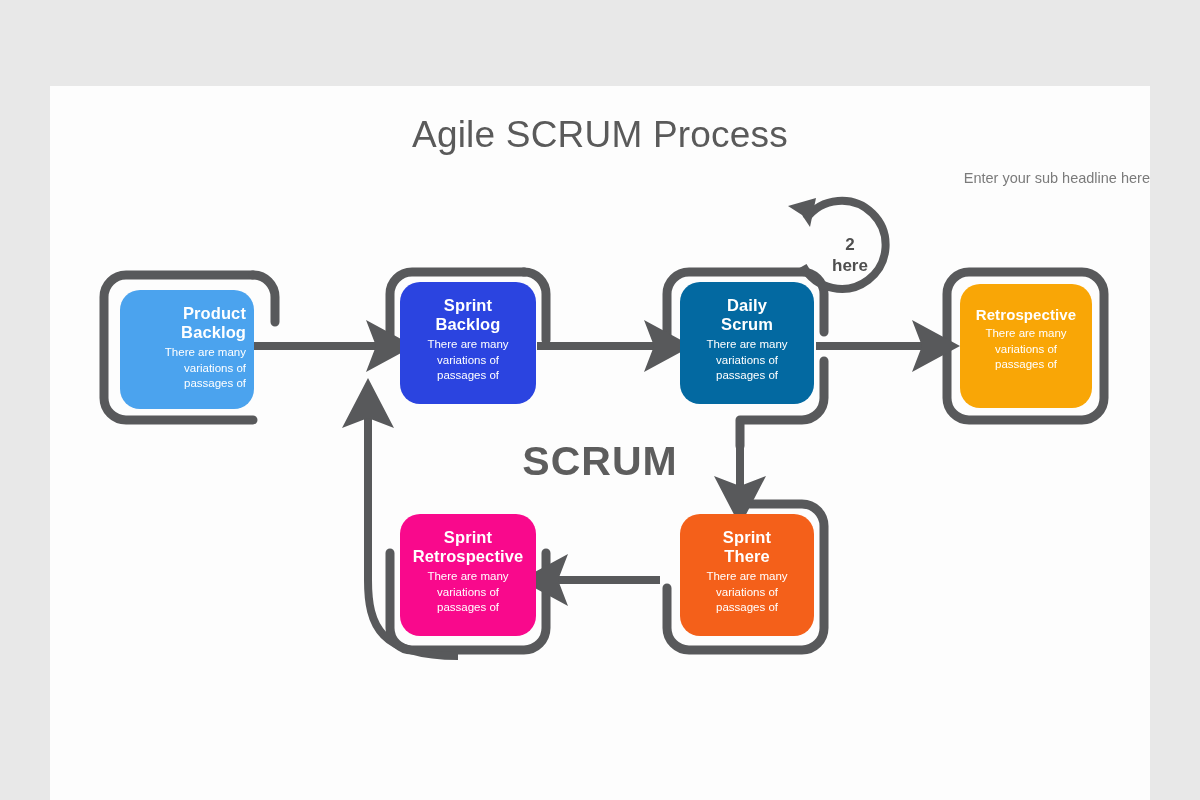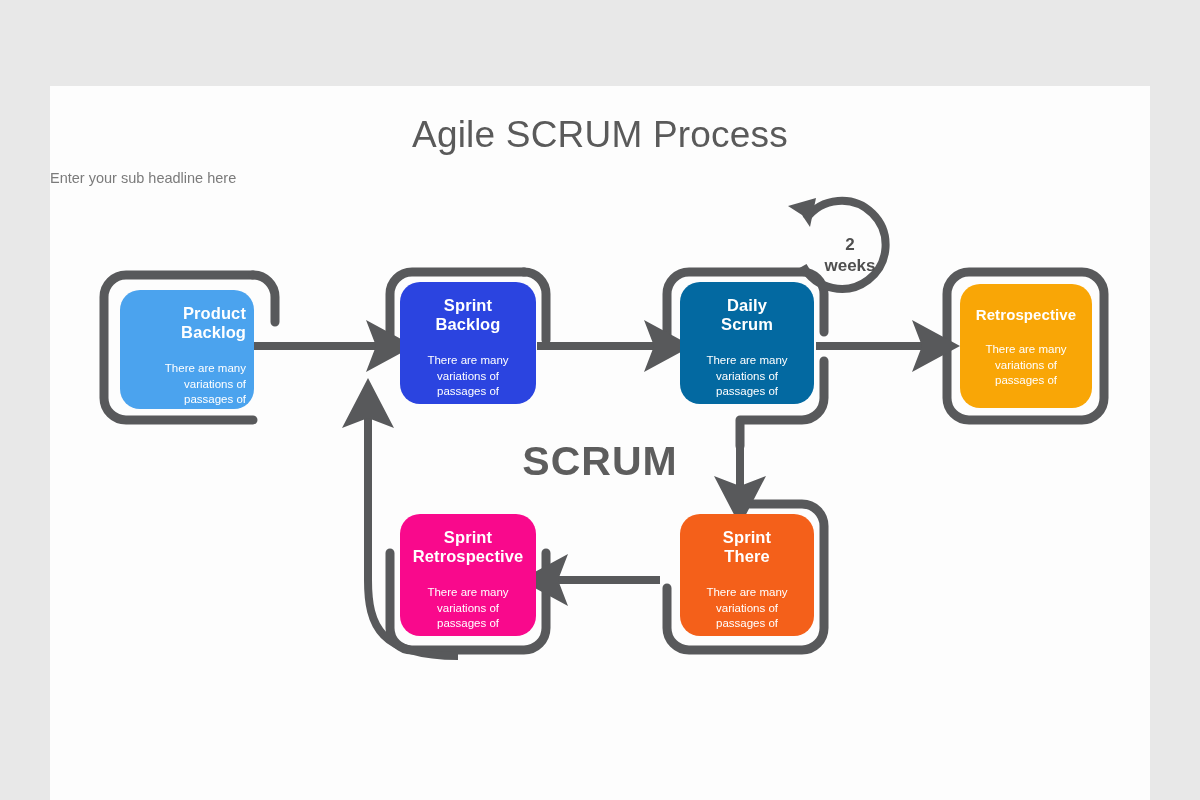--- a/index.html
+++ b/index.html
@@ -44,21 +44,21 @@
     font-weight: 400;
     color: #5a5a5a;
     letter-spacing: 0.2px;
     white-space: nowrap;
   }
   .slide-sub {
     position: absolute;
     left: 0;
     top: 84px;
     width: 1100px;
-    text-align: left;
+    text-align: right;
     font-size: 14.5px;
     font-weight: 400;
     color: #7b7b7b;
     white-space: nowrap;
   }
   .center-label {
     position: absolute;
     left: 0;
     top: 352px;
     width: 1100px;
@@ -95,21 +95,21 @@
     line-height: 1.16;
     letter-spacing: 0.1px;
   }
   .node-title.small {
     font-size: 15px;
   }
   .node-desc {
     font-size: 11.5px;
     font-weight: 400;
     line-height: 1.33;
-    margin-top: 19px;
+    margin-top: 3px;
   }
 </style>
 </head>
 <body>
 
 <div id="page">
 
   <div id="slide">
 
     <svg id="slide-svg" viewBox="0 0 1100 626">
@@ -171,21 +171,21 @@
       </g>
     </svg>
 
     <div class="slide-title">Agile SCRUM Process</div>
     <div class="slide-sub">Enter your sub headline here</div>
 
     <div class="center-label">SCRUM</div>
 
     <div class="cycle-label">
       <div>2</div>
-      <div>weeks</div>
+      <div>here</div>
     </div>
 
     <div class="node" style="left:70px; top:204px; width:134px; height:119px; background:#4ba3ee;text-align:right;">
       <div class="node-title">
         <div>Product</div>
         <div>Backlog</div>
       </div>
       <div class="node-desc">
         <div>There are many</div>
         <div>variations of</div>

